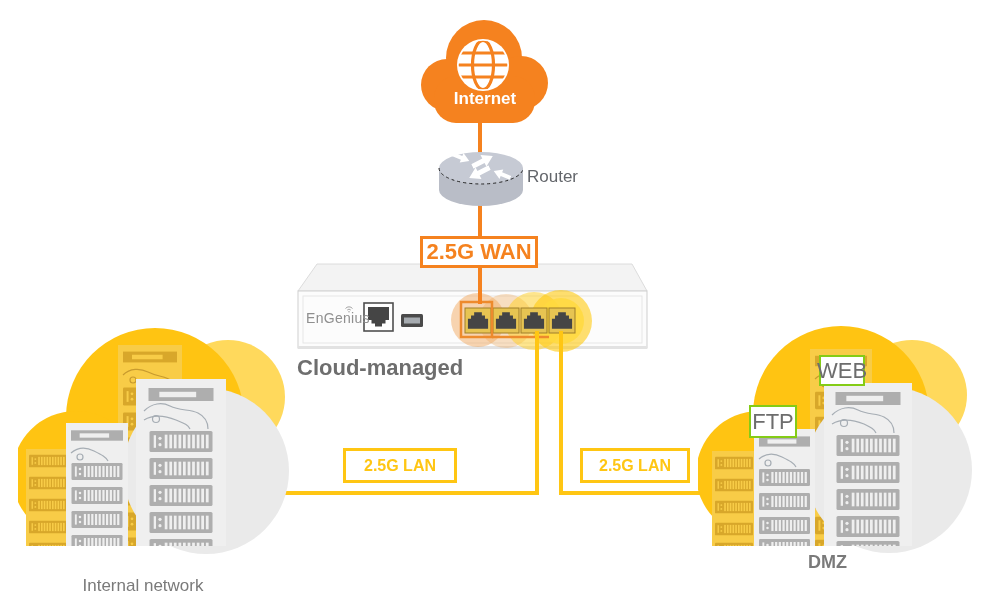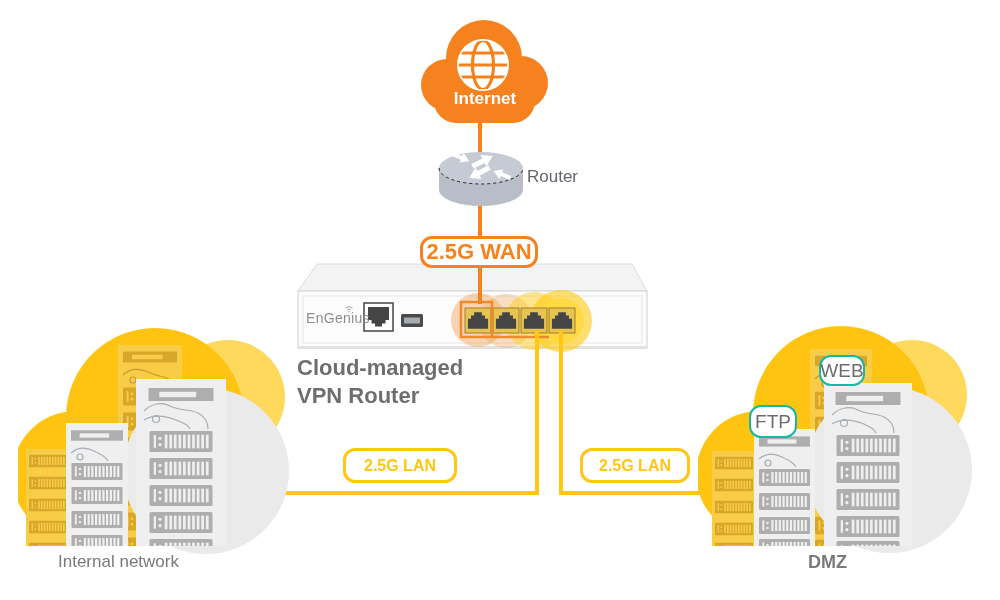--- a/index.html
+++ b/index.html
@@ -7,24 +7,24 @@
          font-family:"Liberation Sans",sans-serif;}
   .abs{position:absolute;}
 
   
   .line{position:absolute;}
   .line.orange{background:#F5821F;}
   .line.yellow{background:#FFC613;}
 
   
   .badge{position:absolute;background:#fff;display:flex;align-items:center;justify-content:center;
-         font-weight:bold;box-sizing:border-box;text-align:center;border-radius:12px;}
+         font-weight:bold;box-sizing:border-box;text-align:center;}
   .badge.orange{border:3px solid #F5821F;color:#F5821F;font-size:22px;}
   .badge.yellow{border:3px solid #FFC613;color:#FFC613;font-size:16px;}
-  .badge.srv{border:2px solid #14b8a6;color:#6D6D6D;font-weight:normal;font-size:19px;}
+  .badge.srv{border:2px solid #84cc16;color:#6D6D6D;font-weight:normal;font-size:22px;}
 
   .caption-gray{color:#6E6E6E;font-weight:bold;font-size:22px;line-height:28px;}
   .small-gray{color:#7A7A7A;font-size:17px;}
 
   
   .tw.gray  {--body:#EFEFEF;--unit:#AEAEAE;--cut:#EFEFEF;--cable:#A6ADB4;}
   .tw.yellow{--body:#F8CC47;--unit:#D8A72A;--cut:#F8CC47;--cable:#C89B2E;}
   .tw .cable{stroke:var(--cable);stroke-width:1.2;fill:none;}
 
   .z1{z-index:1}.z2{z-index:2}.z3{z-index:3}.z4{z-index:4}.z5{z-index:5}
@@ -153,21 +153,20 @@
     <g stroke="#ED8A2D" stroke-width="2.5" fill="none">
       <rect x="171" y="44" width="31" height="35"></rect>
       <path d="M202,79 H259"></path>
     </g>
   </svg>
 
   <div class="abs z3" style="left:306px;top:310px;font-size:14px;color:#8F8F8F;letter-spacing:.3px;">EnGenius</div>
 
   <div class="abs z3 caption-gray" style="left:297px;top:354px;">
     <div>Cloud-managed</div>
-    <div>VPN Router</div>
   </div>
 
   <div class="line yellow z5" style="left:535px;top:331px;width:4px;height:164px;"></div>
   <div class="line yellow z1" style="left:282px;top:491px;width:257px;height:4px;"></div>
   <div class="line yellow z5" style="left:559px;top:331px;width:4px;height:164px;"></div>
   <div class="line yellow z1" style="left:559px;top:491px;width:147px;height:4px;"></div>
 
   <div class="badge yellow z4" style="left:343px;top:448px;width:114px;height:35px;">2.5G LAN</div>
   <div class="badge yellow z4" style="left:580px;top:448px;width:110px;height:35px;">2.5G LAN</div>
 
@@ -218,21 +217,21 @@
       <path class="cable" d="M8,32 C16,24 26,23 34,27 C44,32 54,30 62,34 C70,38 72,44 72,50"></path>
       <circle class="cable" cx="20" cy="40" r="3.5"></circle>
       <path class="cable" d="M8,41 C18,35 30,37 40,41 C50,45 52,46 54,50"></path>
       <use href="#srow" x="8" y="52" width="74" height="21"></use>
       <use href="#srow" x="8" y="79" width="74" height="21"></use>
       <use href="#srow" x="8" y="106" width="74" height="21"></use>
       <use href="#srow" x="8" y="133" width="74" height="21"></use>
       <use href="#srow" x="8" y="160" width="74" height="21"></use>
     </svg>
   </svg>
-  <div class="abs z3 small-gray" style="left:58px;top:552px;width:170px;text-align:left;">Internal network</div>
+  <div class="abs z3 small-gray" style="left:58px;top:576px;width:170px;text-align:center;">Internal network</div>
 
   <svg class="abs z2" style="left:698px;top:323px;" width="275" height="232" viewBox="0 0 275 232">
     <circle cx="214" cy="72" r="55" fill="#FFD95C"></circle>
     <circle cx="143" cy="91" r="88" fill="#FFC412"></circle>
     <circle cx="61" cy="151" r="63" fill="#FFC412"></circle>
 
     <svg x="112" y="26" width="62" height="197" class="tw yellow">
       <rect width="62" height="197" fill="var(--body)"></rect>
       <use href="#sbar" x="5" y="6" width="52" height="12"></use>
       <path class="cable" d="M5,30 C12,23 22,23 30,27 C40,32 46,31 52,36"></path>

